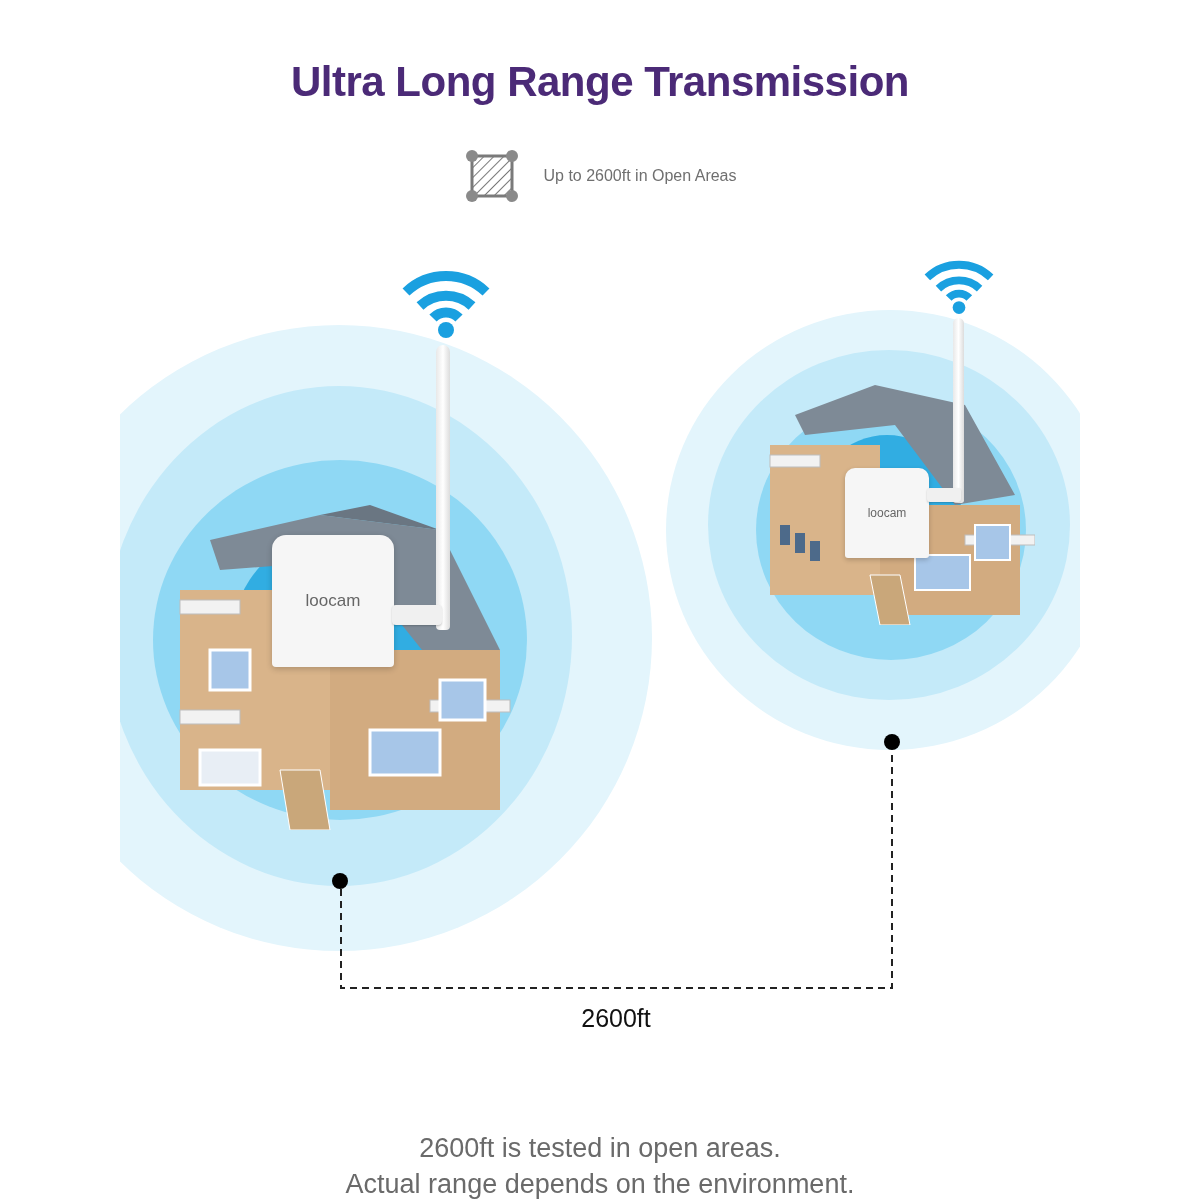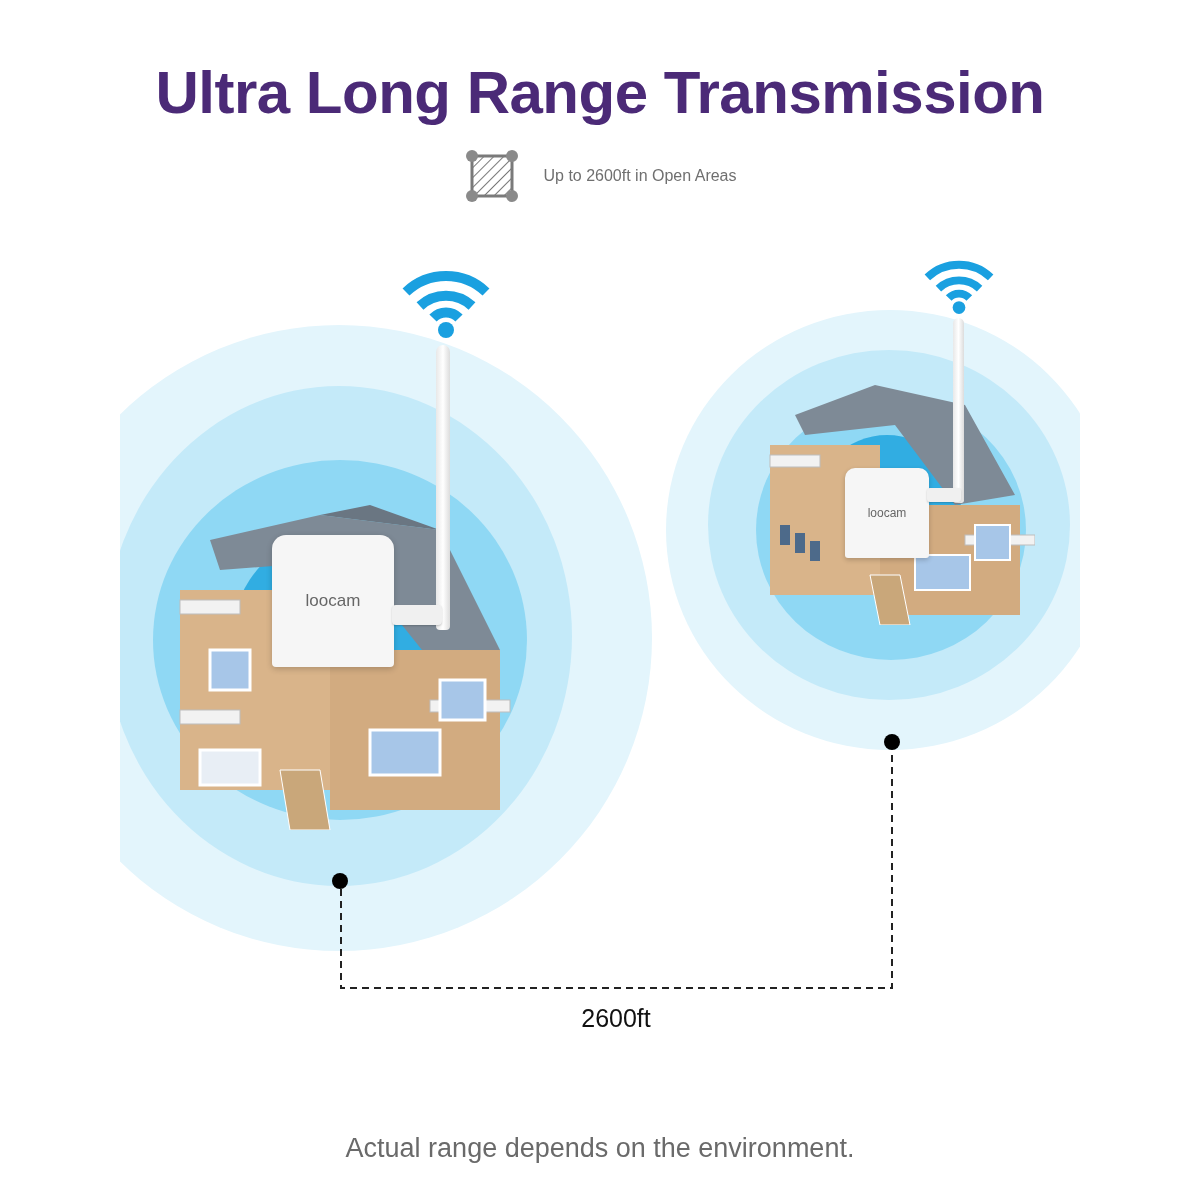--- a/index.html
+++ b/index.html
@@ -1,19 +1,19 @@
 <!DOCTYPE html>
 <html><head>
 <meta charset="utf-8">
 <style>
   html, body { margin: 0; padding: 0; background: #ffffff; }
   body { width: 1200px; height: 1200px; position: relative; overflow: hidden; font-family: "Liberation Sans", "DejaVu Sans", sans-serif; }
   .title {
     position: absolute; left: 0; top: 58px; width: 1200px; text-align: center;
-    font-size: 60px; font-weight: 700; color: #4b2a77; letter-spacing: -0.5px;
+    font-size: 42px; font-weight: 700; color: #4b2a77; letter-spacing: -0.5px;
   }
   .subtitle {
     position: absolute; top: 146px; left: 0; width: 1200px; height: 60px;
     display: flex; justify-content: center; align-items: center; gap: 22px;
   }
   .subtitle .area-icon { width: 58px; height: 58px; }
   .subtitle .sub-text { font-size: 16px; color: #6f6f6f; }
   .graphic {
     position: absolute; left: 120px; top: 240px; width: 960px; height: 760px; overflow: hidden;
   }
@@ -124,14 +124,15 @@
 </div>
 
 <div class="dot" style="left:332px;top:873px;"></div>
 <div class="dot" style="left:884px;top:734px;"></div>
 <svg class="dash-line" style="left:0;top:0;" width="1200" height="1200">
   <polyline points="341,889 341,988 892,988 892,750" fill="none" stroke="#222" stroke-width="2" stroke-dasharray="7,5"></polyline>
 </svg>
 <div class="dist-label">2600ft</div>
 
 <div class="footnote">
+  <div>2600ft is tested in open areas.</div>
   <div>Actual range depends on the environment.</div>
 </div>
 
 </body></html>

